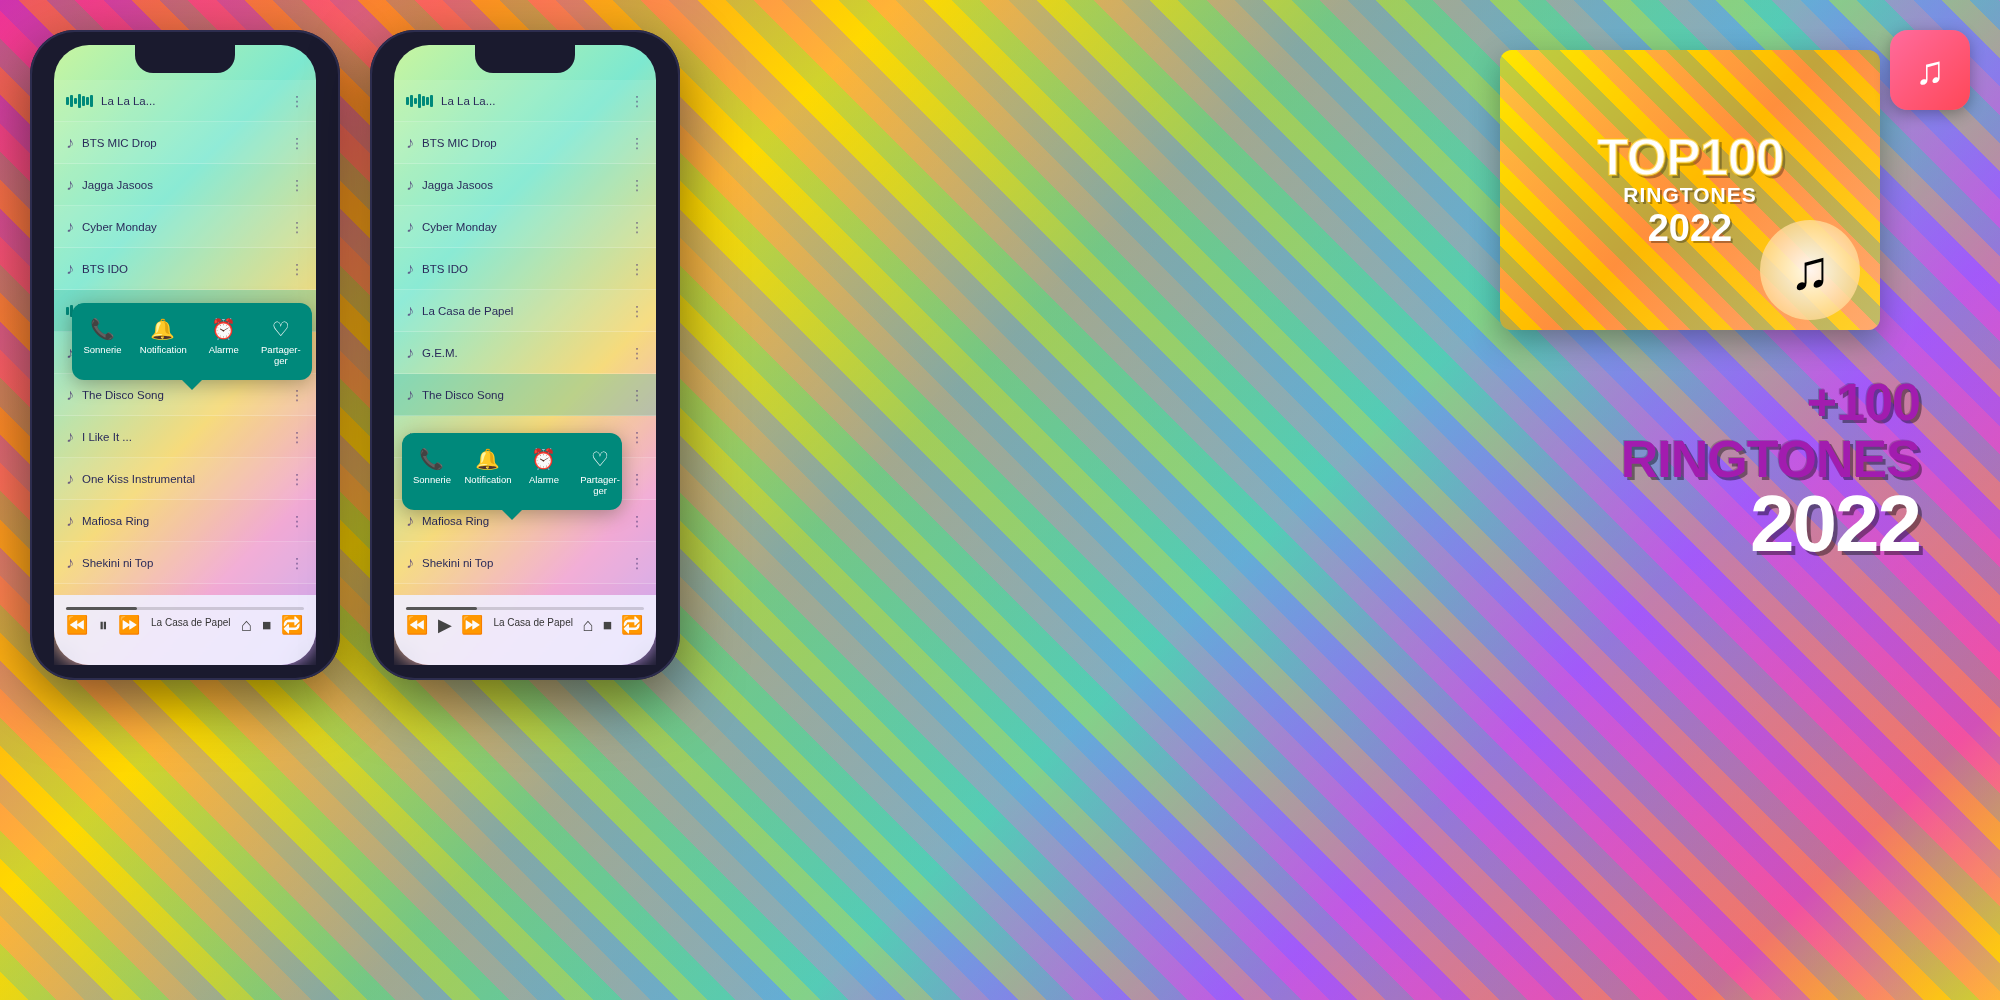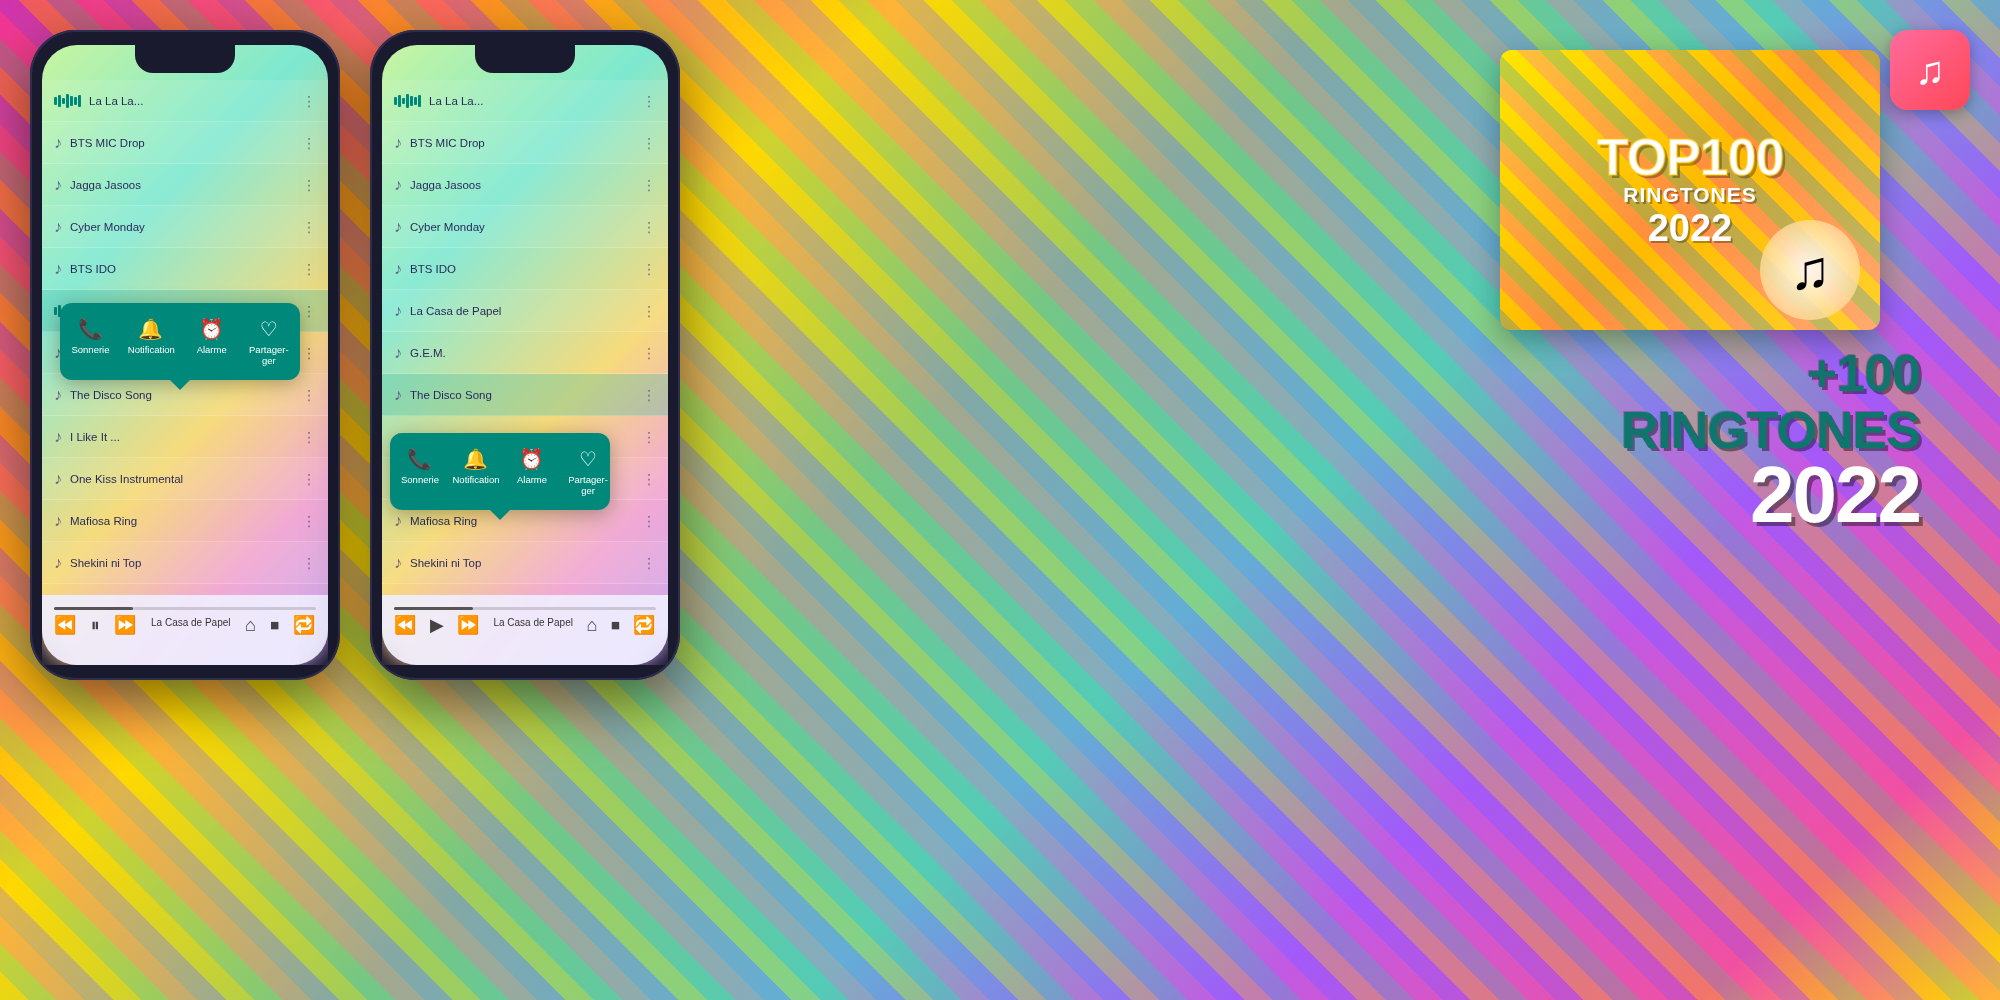--- a/index.html
+++ b/index.html
@@ -59,21 +59,21 @@
       gap: 30px;
       z-index: 5;
     }
 
     
     .phone {
       width: 310px;
       height: 650px;
       background: #1a1a2e;
       border-radius: 45px;
-      padding: 15px 12px;
+      padding: 15px 24px;
       box-shadow: 0 20px 60px rgba(0,0,0,0.5), inset 0 0 0 2px #2d2d4e;
       position: relative;
       overflow: hidden;
     }
 
     .phone-inner {
       width: 100%;
       height: 100%;
       border-radius: 35px;
       overflow: hidden;
@@ -237,21 +237,21 @@
       width: 420px;
       z-index: 5;
     }
 
     
     .album-art {
       width: 380px;
       height: 280px;
       background: linear-gradient(135deg, #ffd700 0%, #ff8c00 50%, #ffb347 100%);
       border-radius: 12px;
-      margin-bottom: 15px;
+      margin-bottom: 44px;
       position: relative;
       overflow: hidden;
       box-shadow: 0 10px 30px rgba(0,0,0,0.3);
       display: flex;
       align-items: center;
       justify-content: center;
     }
 
     .album-art-bg {
       position: absolute;
@@ -313,21 +313,21 @@
     }
 
     
     .promo-text {
       text-align: right;
     }
 
     .promo-line1 {
       font-size: 52px;
       font-weight: 900;
-      color: #0f766e;
+      color: #a21caf;
       text-shadow: 3px 3px 0 rgba(0,0,0,0.4), -1px -1px 0 rgba(0,0,0,0.2);
       line-height: 1.1;
       letter-spacing: -1px;
     }
 
     .promo-year {
       font-size: 80px;
       font-weight: 900;
       color: white;
       text-shadow: 4px 4px 0 rgba(0,0,0,0.4);

